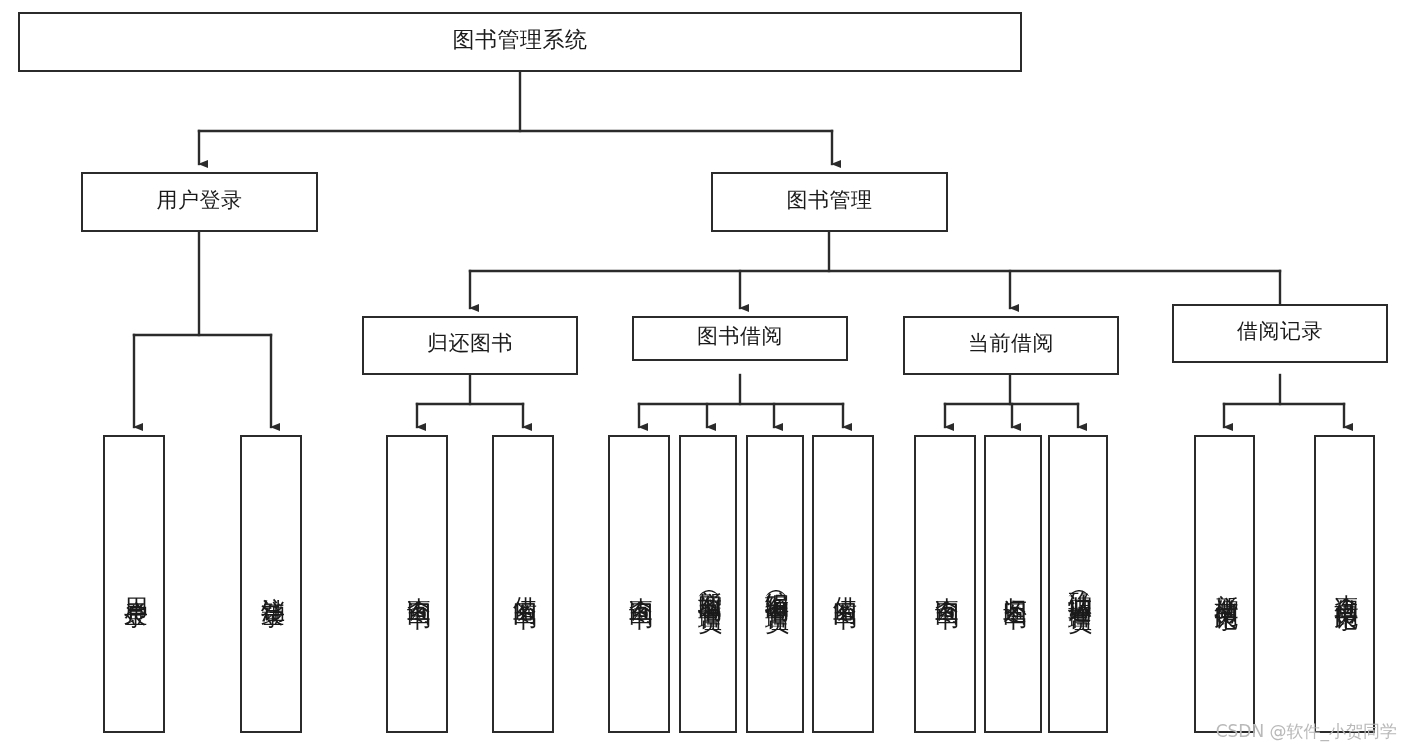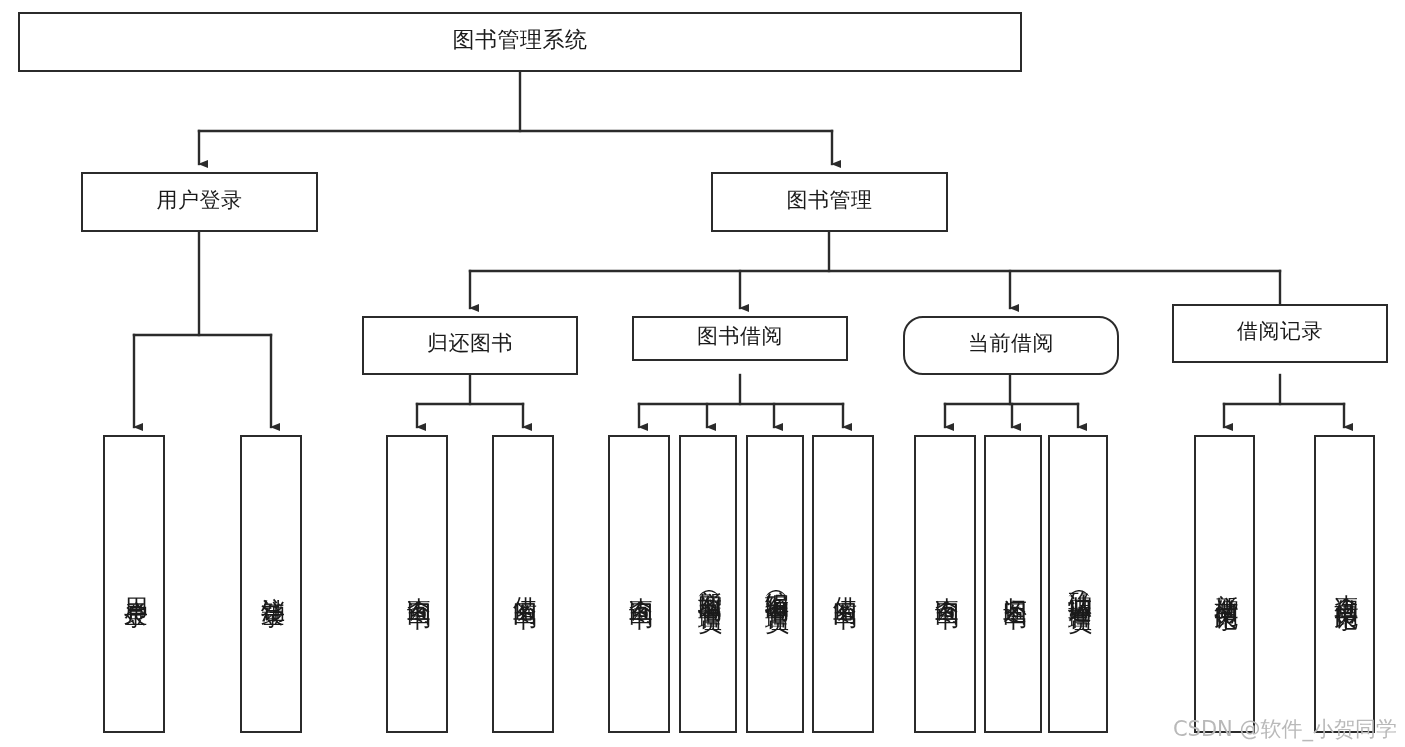--- a/index.html
+++ b/index.html
@@ -63,21 +63,21 @@
     font-size: 24px;
     letter-spacing: 3px;
     line-height: 1;
     white-space: nowrap;
     max-height: 100%;
   }
   .watermark {
     position: absolute;
     right: 8px;
     bottom: 4px;
-    font-size: 21px;
+    font-size: 17px;
     color: #b9b9b9;
     z-index: 6;
     white-space: nowrap;
     user-select: none;
   }
 </style>
 </head>
 <body>
 
 <div id="diagram-root">
@@ -144,21 +144,21 @@
   <div class="node horiz" style="left:711px; top:172px; width:237px; height:60px;">
     <span class="node-label">图书管理</span>
   </div>
 
   <div class="node horiz" style="left:362px; top:316px; width:216px; height:59px;">
     <span class="node-label">归还图书</span>
   </div>
   <div class="node horiz" style="left:632px; top:316px; width:216px; height:45px;">
     <span class="node-label">图书借阅</span>
   </div>
-  <div class="node horiz" style="left:903px; top:316px; width:216px; height:59px;border-radius:20px;">
+  <div class="node horiz" style="left:903px; top:316px; width:216px; height:59px;">
     <span class="node-label">当前借阅</span>
   </div>
   <div class="node horiz" style="left:1172px; top:304px; width:216px; height:59px;">
     <span class="node-label">借阅记录</span>
   </div>
 
   <div class="node vert" style="left:103px; top:435px; width:62px; height:298px;">
     <span class="node-label">用户登录</span>
   </div>
   <div class="node vert" style="left:240px; top:435px; width:62px; height:298px;">

